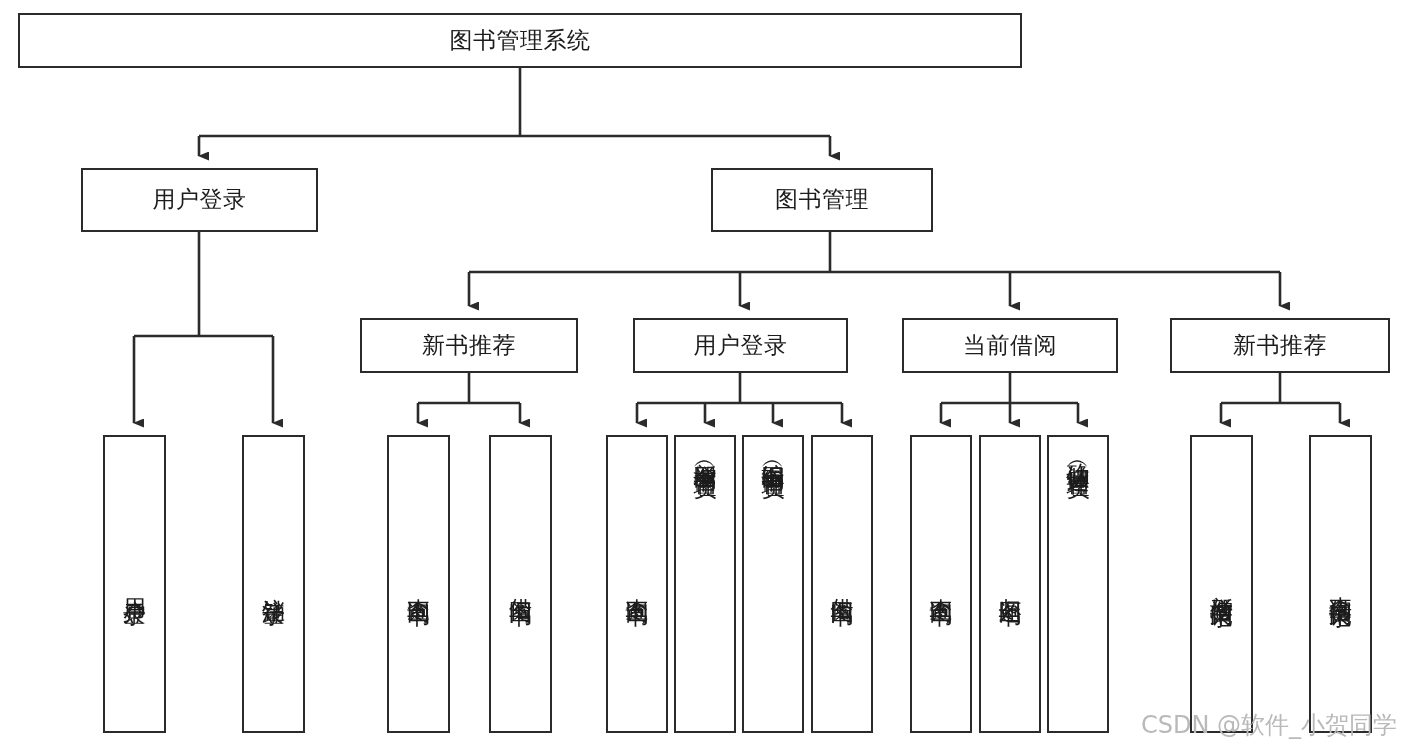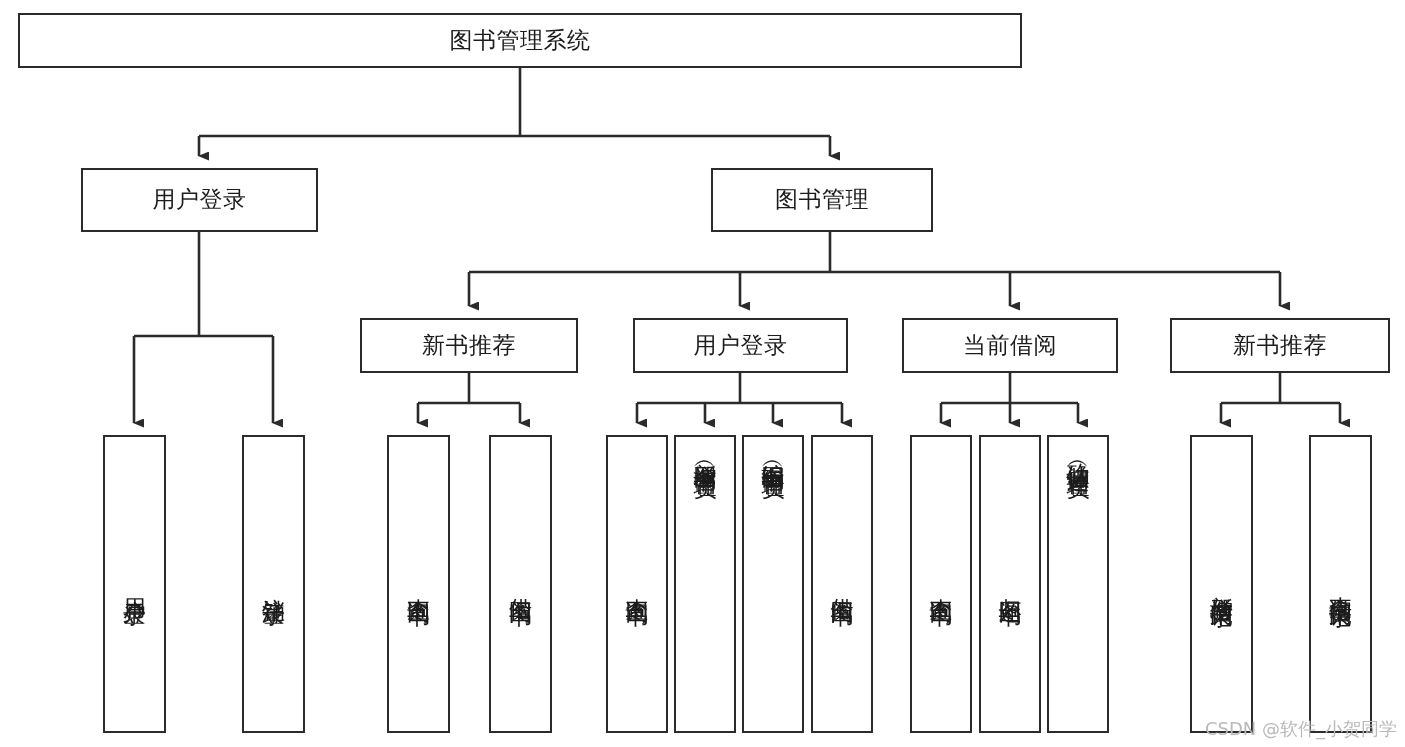--- a/index.html
+++ b/index.html
@@ -59,21 +59,21 @@
     white-space: nowrap;
   }
   .node.vertical.centered {
     align-items: center;
     padding-top: 0;
   }
   .watermark {
     position: absolute;
     right: 8px;
     bottom: 6px;
-    font-size: 18px;
+    font-size: 24px;
     color: #b9b9b9;
     white-space: nowrap;
     pointer-events: none;
     font-family: "DejaVu Sans", "Liberation Sans", sans-serif;
   }
 </style>
 </head>
 <body>
 
 <div id="diagram-root">

